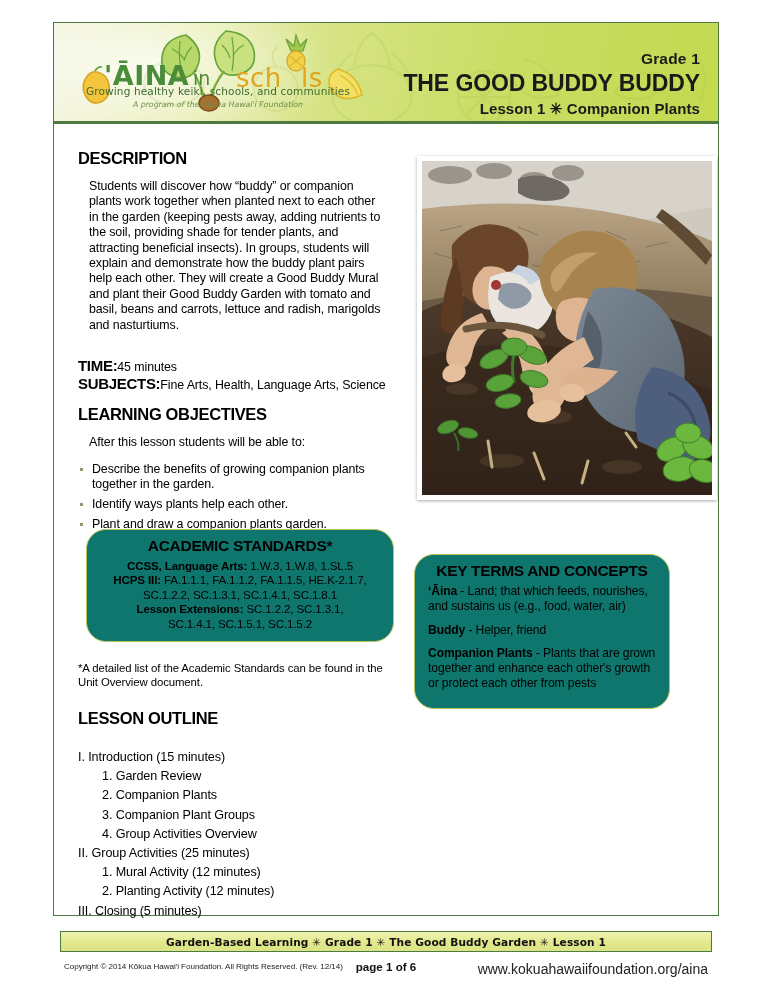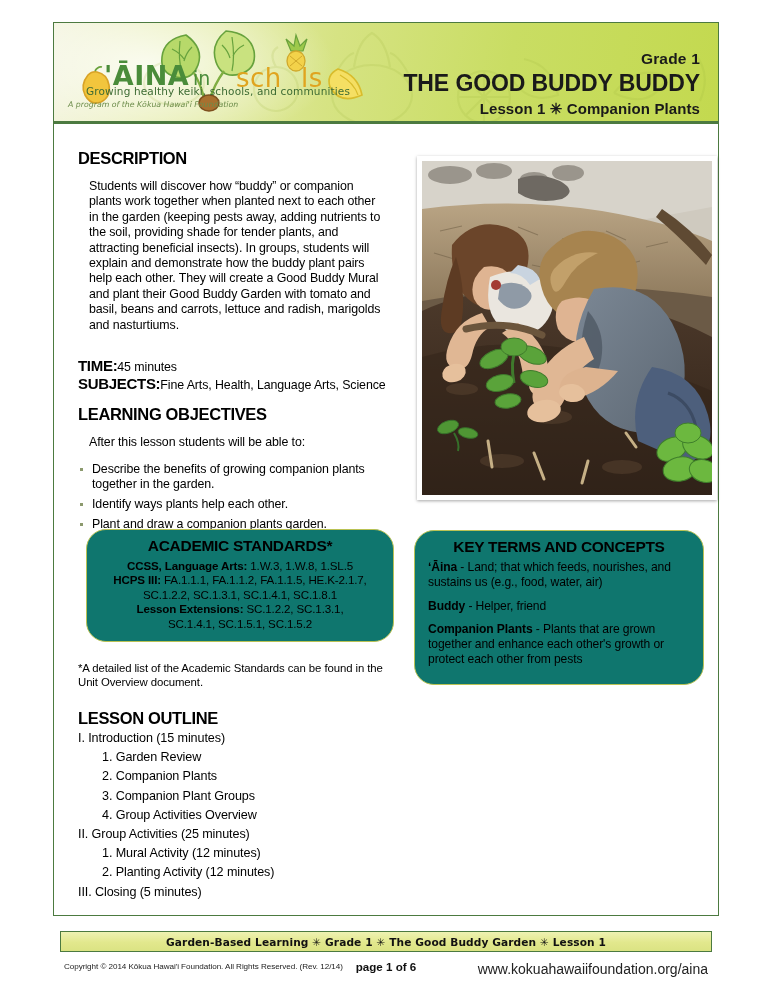--- a/index.html
+++ b/index.html
@@ -78,21 +78,21 @@
     font-family: "DejaVu Sans", sans-serif;
     font-size: 10.5px;
     color: #3d6b33;
     letter-spacing: 0.15px;
   }
   .logo-sub {
     position: absolute;
     left: 0;
     top: 73px;
     width: 300px;
-    text-align: left;
+    text-align: center;
     font-family: "DejaVu Sans", sans-serif;
     font-size: 7.8px;
     font-style: italic;
     color: #6c8c4a;
   }
 
   
   .title-block {
     position: absolute;
     right: 18px;
@@ -186,22 +186,22 @@
     border-radius: 20px;
   }
   .box-standards {
     left: 86px;
     top: 529px;
     width: 308px;
     height: 113px;
   }
   .box-keyterms {
     left: 414px;
-    top: 530px;
-    width: 290px;
+    top: 554px;
+    width: 256px;
     height: 155px;
   }
   .box-title {
     text-align: center;
     font-size: 15.5px;
     font-weight: bold;
     letter-spacing: -0.3px;
     margin: 7px 0 4px 0;
   }
   .std-lines {
@@ -230,21 +230,21 @@
     letter-spacing: -0.1px;
   }
 
   
   .outline {
     position: absolute;
     left: 78px;
     top: 708px;
     width: 330px;
   }
-  .outline h2 { margin-bottom: 1px; }
+  .outline h2 { margin-bottom: 20px; }
   .ol-item {
     font-size: 12.6px;
     line-height: 19.2px;
     letter-spacing: -0.1px;
   }
   .ol-sub {
     font-size: 12.6px;
     line-height: 19.2px;
     letter-spacing: -0.1px;
     padding-left: 24px;

